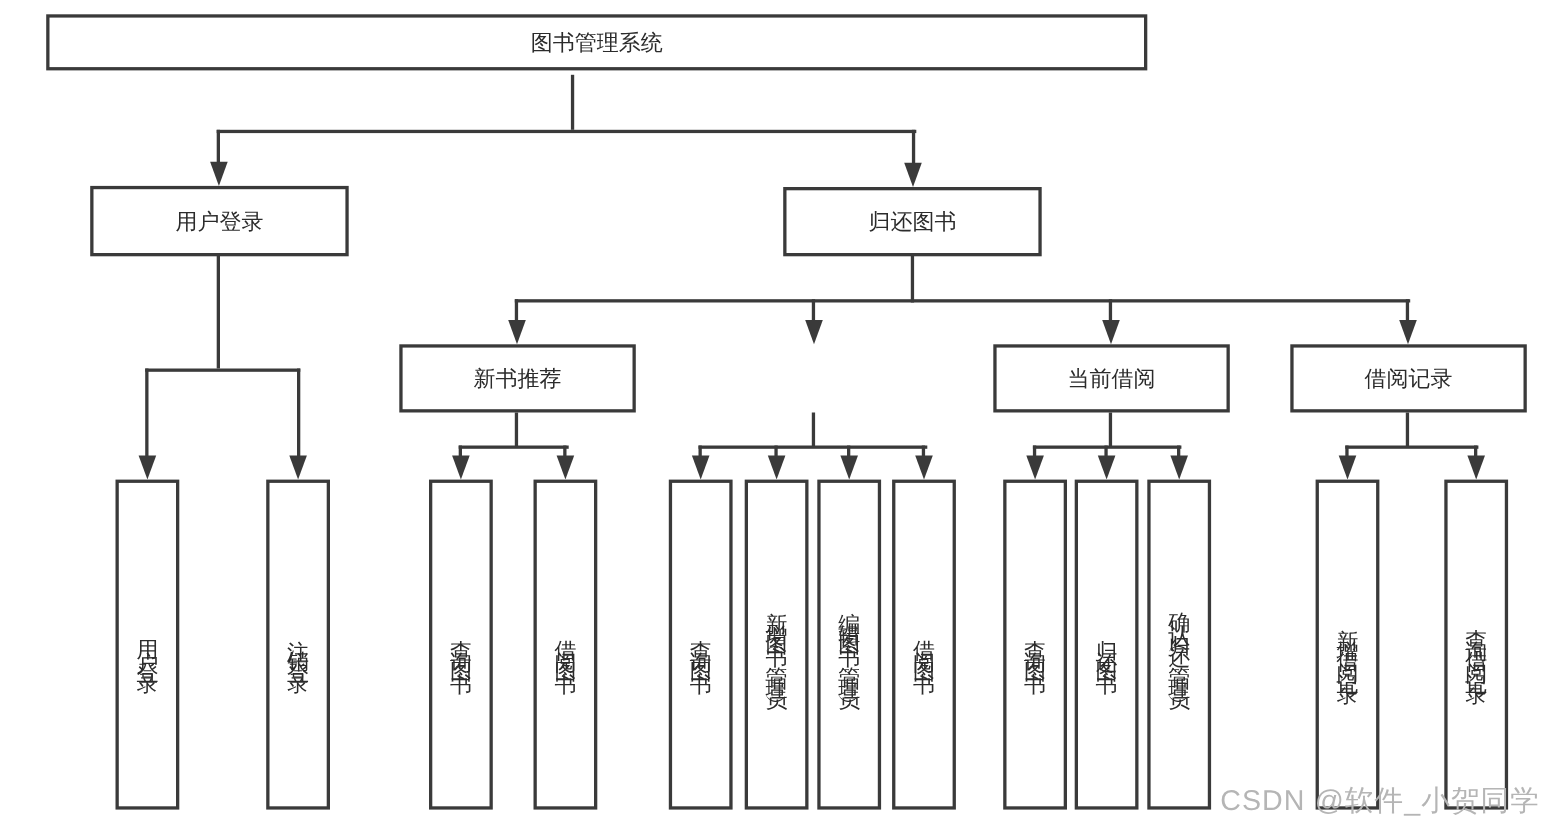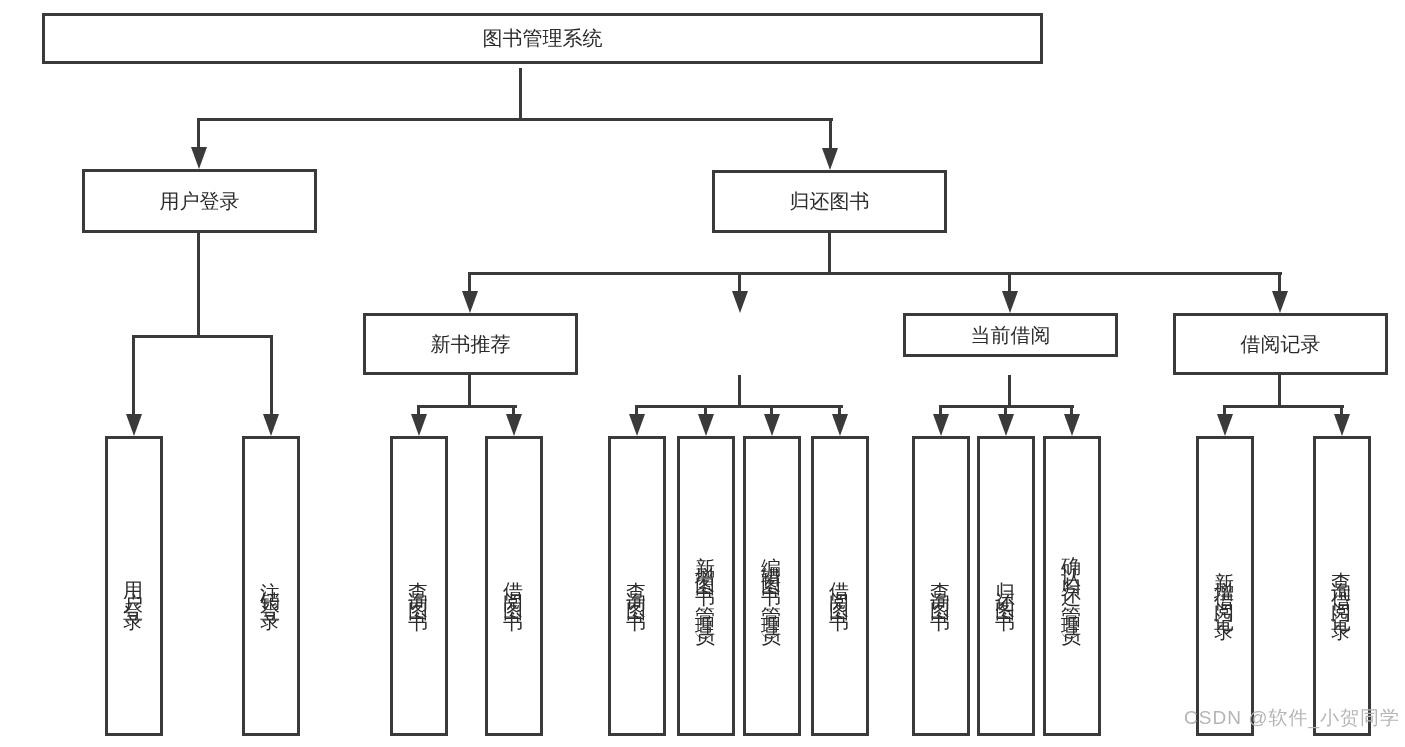--- a/index.html
+++ b/index.html
@@ -45,22 +45,22 @@
   .vline{position:absolute;width:3px;background:var(--line);}
   .hline{position:absolute;height:3px;background:var(--line);}
   .arrow{
     position:absolute;width:0;height:0;
     border-left:8px solid transparent;
     border-right:8px solid transparent;
     border-top:22px solid var(--line);
   }
   .watermark{
     position:absolute;
-    right:5px;bottom:16px;
-    font-size:19px;
+    right:5px;bottom:2px;
+    font-size:26px;
     color:var(--watermark);
     letter-spacing:1px;
     white-space:nowrap;
   }
 </style>
 </head>
 <body>
 
 <div class="canvas">
 
@@ -96,21 +96,21 @@
   <div class="vline" style="left:738px;top:272px;height:21px;"></div>
   <div class="arrow" style="left:732px;top:291px;"></div>
   <div class="vline" style="left:1008px;top:272px;height:21px;"></div>
   <div class="arrow" style="left:1002px;top:291px;"></div>
   <div class="vline" style="left:1278px;top:272px;height:21px;"></div>
   <div class="arrow" style="left:1272px;top:291px;"></div>
 
   <div class="node" style="left:363px;top:313px;width:215px;height:62px;justify-content:center;">
     <span>新书推荐</span>
   </div>
-  <div class="node" style="left:903px;top:313px;width:215px;height:44px;">
+  <div class="node" style="left:903px;top:313px;width:215px;height:62px;">
     <span>当前借阅</span>
   </div>
   <div class="node" style="left:1173px;top:313px;width:215px;height:62px;align-items:center;">
     <span>借阅记录</span>
   </div>
 
   <div class="vline" style="left:468px;top:375px;height:32px;"></div>
   <div class="hline" style="left:417px;top:405px;width:100px;"></div>
   <div class="vline" style="left:417px;top:405px;height:12px;"></div>
   <div class="arrow" style="left:411px;top:414px;"></div>

